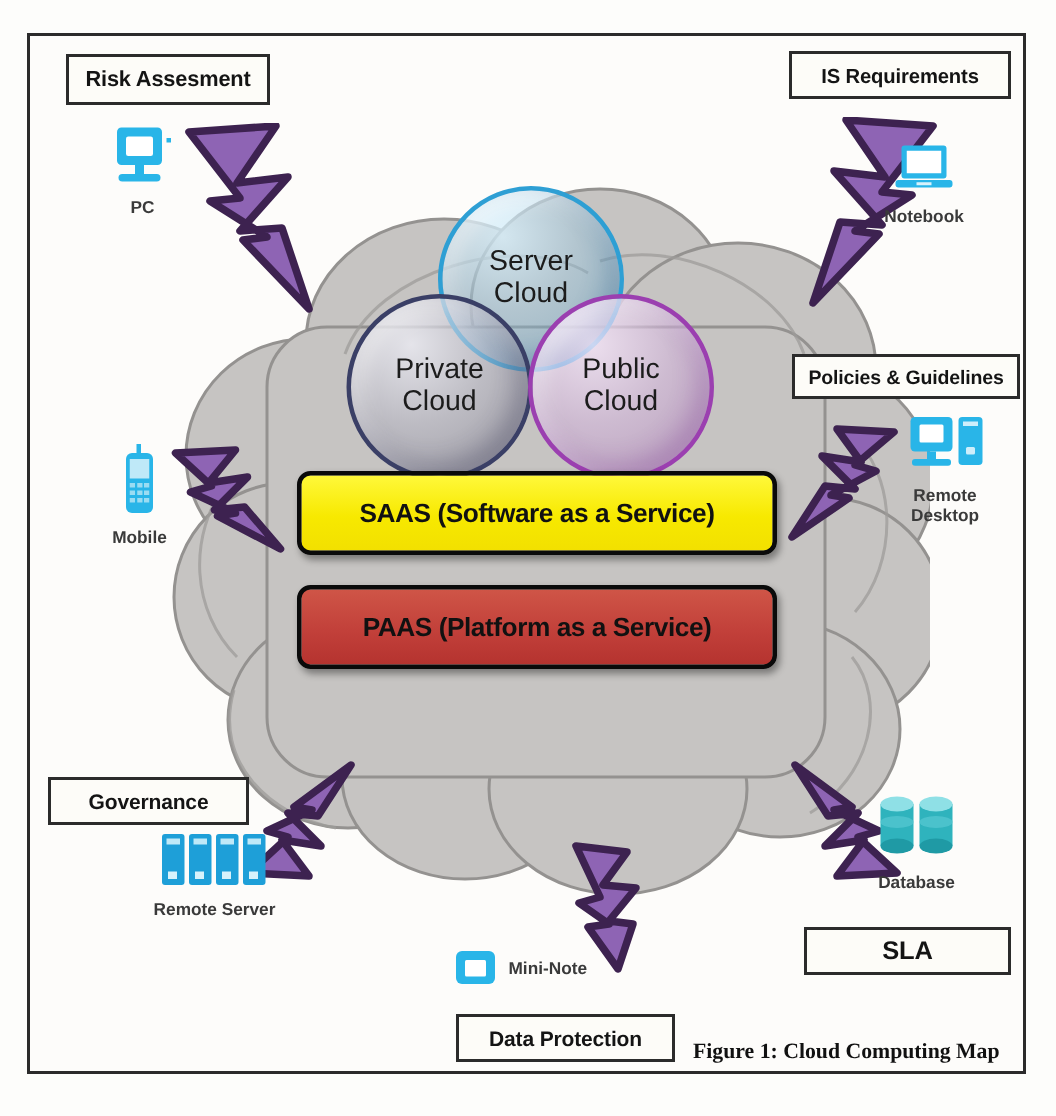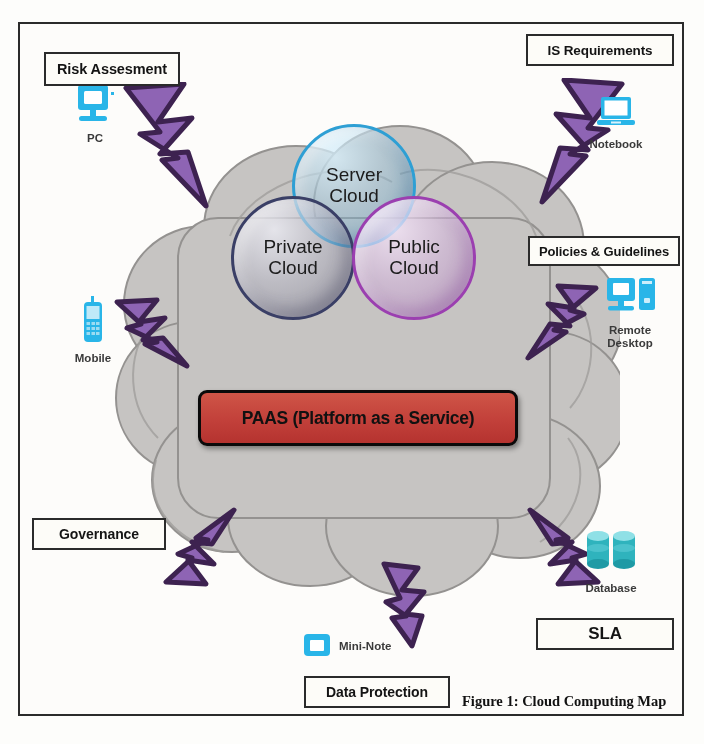--- a/index.html
+++ b/index.html
@@ -197,20 +197,21 @@
       <span>Cloud</span>
     </div>
   </div>
   <div class="venn" id="venn-public">
     <div>
       <span>Public</span>
       <span>Cloud</span>
     </div>
   </div>
 
+  <div class="svc-bar" id="bar-saas">SAAS (Software as a Service)</div>
   <div class="svc-bar" id="bar-paas">PAAS (Platform as a Service)</div>
 
   <div class="bolt" style="left:110px; top:82px;">
     <svg width="110" height="130" viewBox="0 0 110 130">
       <polygon points="16,6 74,2 48,40 82,36 50,72 78,70 96,124 52,78 68,76 30,52 50,50" fill="#8e64b4" stroke="#3d2250" stroke-width="5" stroke-linejoin="round"></polygon>
     </svg>
   </div>
 
   <div class="bolt" style="left:528px; top:78px;">
     <svg width="110" height="130" viewBox="0 0 110 130">
@@ -295,20 +296,43 @@
       <rect x="8" y="7" width="16" height="12" rx="1" fill="#ffffff"></rect>
       <rect x="13" y="25" width="6" height="5" fill="#29b5e8"></rect>
       <rect x="3" y="30" width="26" height="4.5" rx="2" fill="#29b5e8"></rect>
       <rect x="34" y="2" width="16" height="32" rx="2.5" fill="#29b5e8"></rect>
       <rect x="37" y="5" width="10" height="3" fill="#cdeefb"></rect>
       <rect x="39" y="22" width="6" height="5" rx="1" fill="#cdeefb"></rect>
     </svg>
     <div class="icon-caption wrap" style="width:72px;">Remote Desktop</div>
   </div>
 
+  <div class="icon-group" style="left:88px; top:554px; width:110px;">
+    <svg width="74" height="40" viewBox="0 0 74 40">
+      <g fill="#1e9fd8">
+        <rect x="2" y="2" width="15" height="34" rx="2"></rect>
+        <rect x="20" y="2" width="15" height="34" rx="2"></rect>
+        <rect x="38" y="2" width="15" height="34" rx="2"></rect>
+        <rect x="56" y="2" width="15" height="34" rx="2"></rect>
+      </g>
+      <g fill="#bfe9f8">
+        <rect x="5" y="5" width="9" height="4"></rect>
+          <rect x="23" y="5" width="9" height="4"></rect>
+        <rect x="41" y="5" width="9" height="4"></rect>
+          <rect x="59" y="5" width="9" height="4"></rect>
+      </g>
+      <g fill="#d8f2fb">
+        <rect x="6" y="27" width="6" height="5"></rect>
+          <rect x="24" y="27" width="6" height="5"></rect>
+        <rect x="42" y="27" width="6" height="5"></rect>
+          <rect x="60" y="27" width="6" height="5"></rect>
+      </g>
+    </svg>
+    <div class="icon-caption">Remote Server</div>
+  </div>
 
   <div class="icon-group" style="left:566px; top:528px; width:90px;">
     <svg width="56" height="48" viewBox="0 0 56 48">
       <g>
         <rect x="4" y="8" width="22" height="28" fill="#2fb3bd"></rect>
         <ellipse cx="15" cy="8" rx="11" ry="5" fill="#8fe0e6"></ellipse>
         <ellipse cx="15" cy="36" rx="11" ry="5" fill="#1f9aa5"></ellipse>
         <ellipse cx="15" cy="20" rx="11" ry="4" fill="#53c6cf" opacity="0.8"></ellipse>
       </g>
       <g>
@@ -322,21 +346,21 @@
   </div>
 
   <div class="icon-group" style="left:302px; top:632px; width:130px; display:flex; align-items:center;">
     <svg width="30" height="28" viewBox="0 0 30 28">
       <rect x="2" y="2" width="26" height="22" rx="4" fill="#29b5e8"></rect>
       <rect x="8" y="8" width="14" height="11" rx="1" fill="#ffffff"></rect>
     </svg>
     <div class="icon-caption" style="margin:0 0 0 7px;">Mini-Note</div>
   </div>
 
-  <div class="label-box" style="left:44px;  top:52px;  width:136px; height:34px; font-size:14.5px;">Risk Assesment</div>
+  <div class="label-box" style="left:44px;  top:36px;  width:136px; height:34px; font-size:14.5px;">Risk Assesment</div>
 
   <div class="label-box" style="left:526px; top:34px;  width:148px; height:32px; font-size:13.5px;">IS Requirements</div>
 
 
   <div class="label-box" style="left:528px; top:236px; width:152px; height:30px; font-size:13px;">Policies &amp; Guidelines</div>
 
   <div class="label-box" style="left:32px;  top:518px; width:134px; height:32px; font-size:14px;">Governance</div>
 
   <div class="label-box" style="left:536px; top:618px; width:138px; height:32px; font-size:17px;">SLA</div>
 

